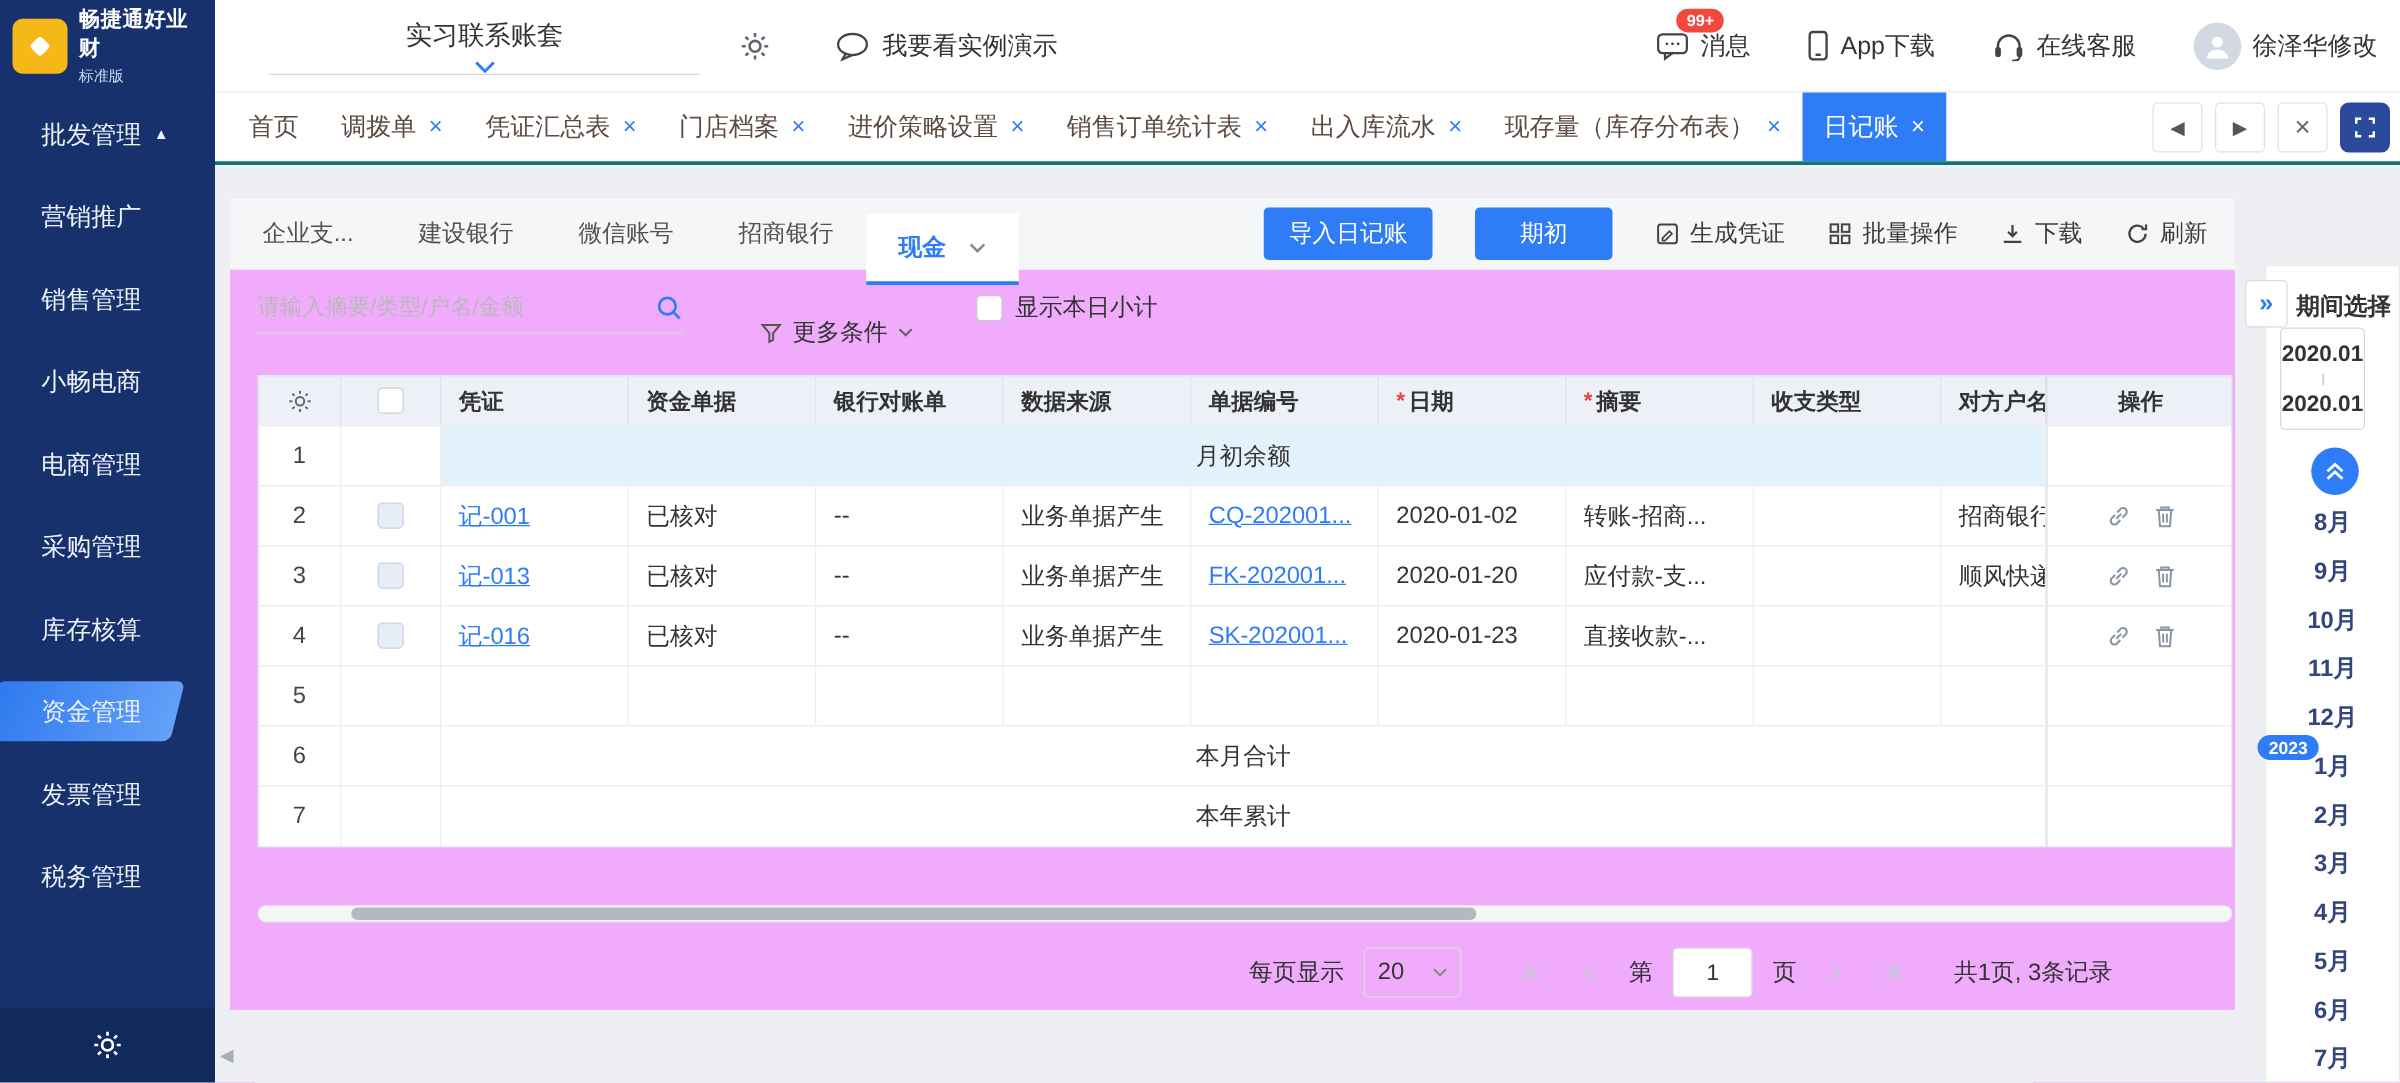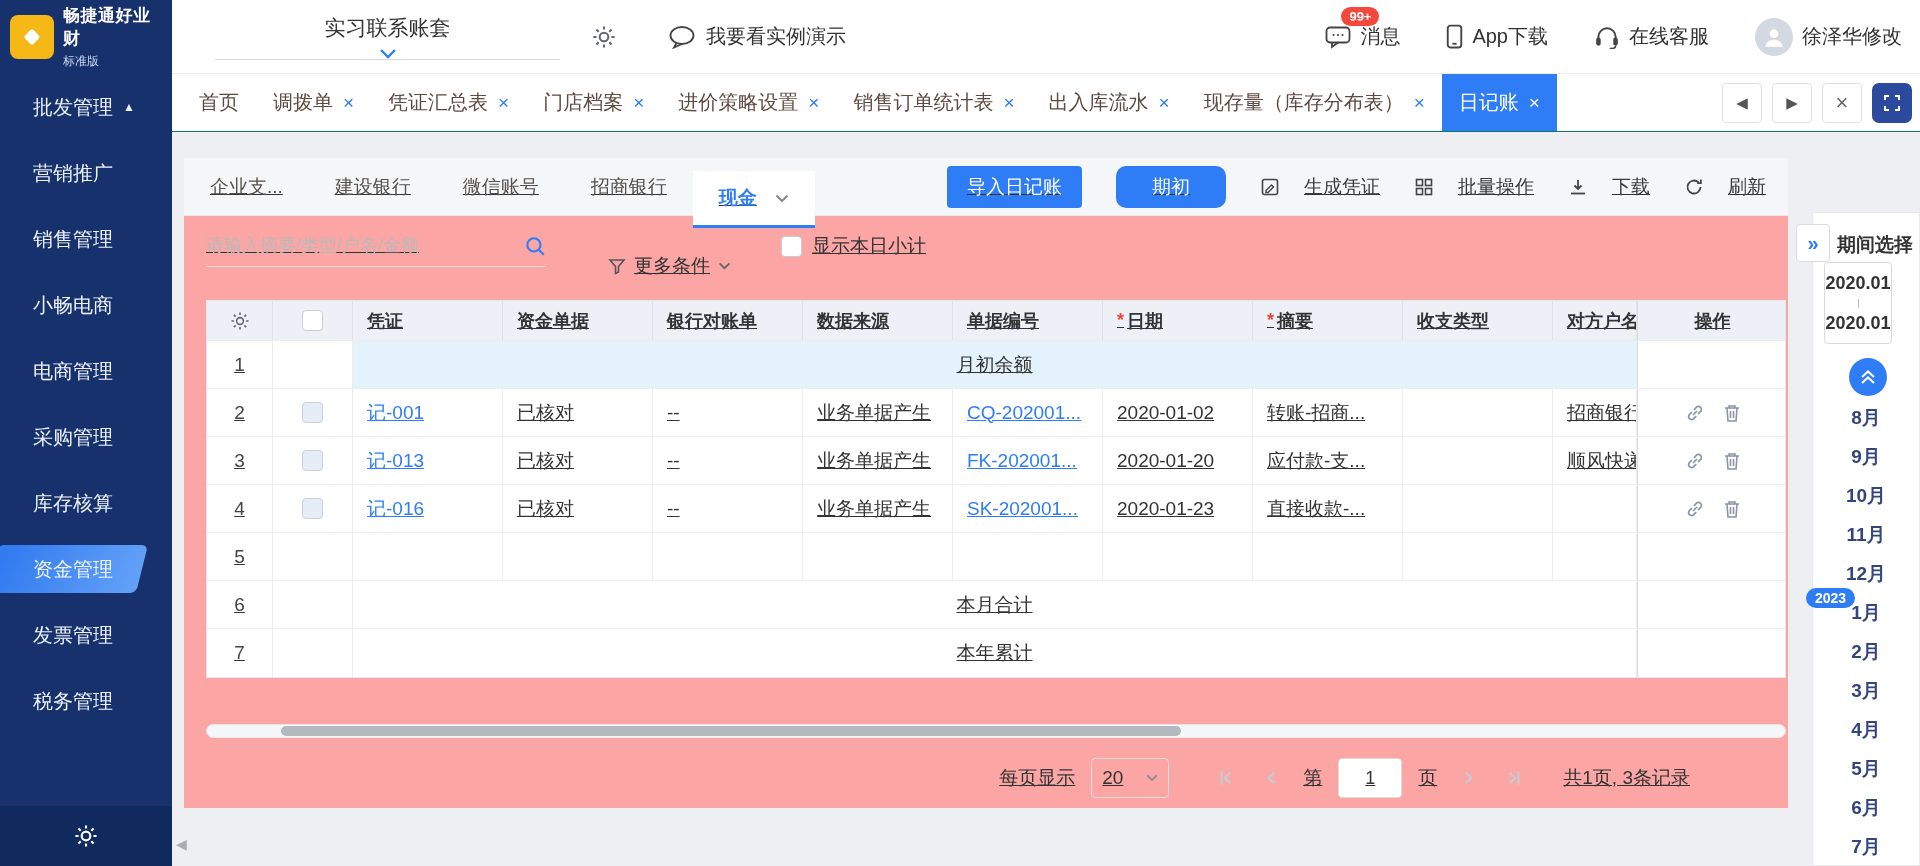--- a/index.html
+++ b/index.html
@@ -24,39 +24,39 @@
   .header { position:absolute; left:172px; top:0; width:1748px; height:74px; background:#fff; border-bottom:1px solid #ececec; display:flex; align-items:center; padding-left:43px; z-index:4; }
   .acct { width:345px; height:46px; display:flex; align-items:center; justify-content:space-between; border-bottom:1px solid #d9d9d9; font-size:21px; color:#333; cursor:pointer;flex-direction:column; }
   .h-gear { margin-left:32px; cursor:pointer; }
   .demo { margin-left:52px; display:flex; align-items:center; gap:10px; font-size:20px; cursor:pointer; }
   .h-right { margin-left:auto; display:flex; align-items:center; gap:46px; padding-right:18px; }
   .h-item { display:flex; align-items:center; gap:9px; font-size:20px; cursor:pointer; position:relative; white-space:nowrap; }
   .badge { position:absolute; top:-16px; left:16px; background:#f5483d; color:#fff; font-size:13px; font-weight:bold; padding:2px 8px; border-radius:10px; }
   .avatar { width:38px; height:38px; border-radius:50%; background:#d3d9e2; display:flex; align-items:center; justify-content:center; }
 
   
-  .tabbar { position:absolute; left:172px; top:74px; width:1748px; height:58px; background:#fff; border-bottom:1px solid #0f766e; display:flex; align-items:stretch; padding-left:10px; z-index:4; }
+  .tabbar { position:absolute; left:172px; top:74px; width:1748px; height:58px; background:#fff; border-bottom:3px solid #0f766e; display:flex; align-items:stretch; padding-left:10px; z-index:4; }
   .tab { display:flex; align-items:center; gap:10px; padding:0 17px; font-size:20px; color:#5d4a41; cursor:pointer; white-space:nowrap; }
   .tab .x { color:#2e7cf6; font-size:19px; }
   .tab.active { background:#2e7cf6; color:#fff; }
   .tab.active .x { color:#fff; }
   .tab-ctrls { margin-left:auto; display:flex; align-items:center; gap:10px; padding-right:8px; }
   .tab-ctrl { width:40px; height:40px; border:1px solid #e1e1e1; border-radius:4px; background:#fff; display:flex; align-items:center; justify-content:center; font-size:15px; color:#555; cursor:pointer; }
   .tab-ctrl.close { font-size:22px; color:#666; }
   .tab-full { width:40px; height:40px; border-radius:7px; background:#2b4a9e; display:flex; align-items:center; justify-content:center; cursor:pointer; }
 
   
-  .card { position:absolute; left:184px; top:158px; width:1604px; height:650px; background:#fca5a5; z-index:2;text-decoration:underline; }
+  .card { position:absolute; left:184px; top:158px; width:1604px; height:650px; background:#f0abfc; z-index:2; }
   .subtabs { height:58px; background:#f5f6f8; border-bottom:1px solid #ebebeb; display:flex; align-items:center; }
   .subtab { height:100%; display:flex; align-items:center; padding:0 26px; font-size:19px; color:#55504c; cursor:pointer; white-space:nowrap; }
   .subtab.active { background:#fff; color:#2e7cf6; font-weight:bold; border-bottom:3px solid #2e7cf6; gap:18px;margin-top:26px; }
   .actions { margin-left:auto; display:flex; align-items:center; padding-right:22px; gap:34px; }
   .btn-primary { height:42px; background:#2e7cf6; color:#fff; font-size:19px; border:none; border-radius:4px; padding:0 20px; cursor:pointer; font-family:inherit; white-space:nowrap; }
-  .btn-primary.wide { padding:0 36px;border-radius:10px; }
-  .tool-btn { display:flex; align-items:center; gap:24px; font-size:19px; color:#3a3a3a; cursor:pointer; white-space:nowrap; }
+  .btn-primary.wide { padding:0 36px; }
+  .tool-btn { display:flex; align-items:center; gap:8px; font-size:19px; color:#3a3a3a; cursor:pointer; white-space:nowrap; }
 
   .filterrow { height:60px; display:flex; align-items:center; padding-left:22px; }
   .search { width:340px; height:42px; border-bottom:1px solid #dcdcdc; display:flex; align-items:center; }
   .search input { flex:1; border:none; outline:none; font-size:18px; color:#666; background:transparent; font-family:inherit; }
   .search input::placeholder { color:#b9b9b9; }
   .more { margin-left:62px; display:flex; align-items:center; gap:8px; font-size:19px; cursor:pointer;margin-top:40px; }
   .subtotal { margin-left:50px; display:flex; align-items:center; gap:10px; font-size:19px; cursor:pointer; }
   .cb { width:21px; height:21px; border-radius:4px; border:1px solid #c9cdd4; background:#fff; display:inline-block; }
   .cb.tint { background:#e7edf6; border-color:#c6d2e2; }
 

